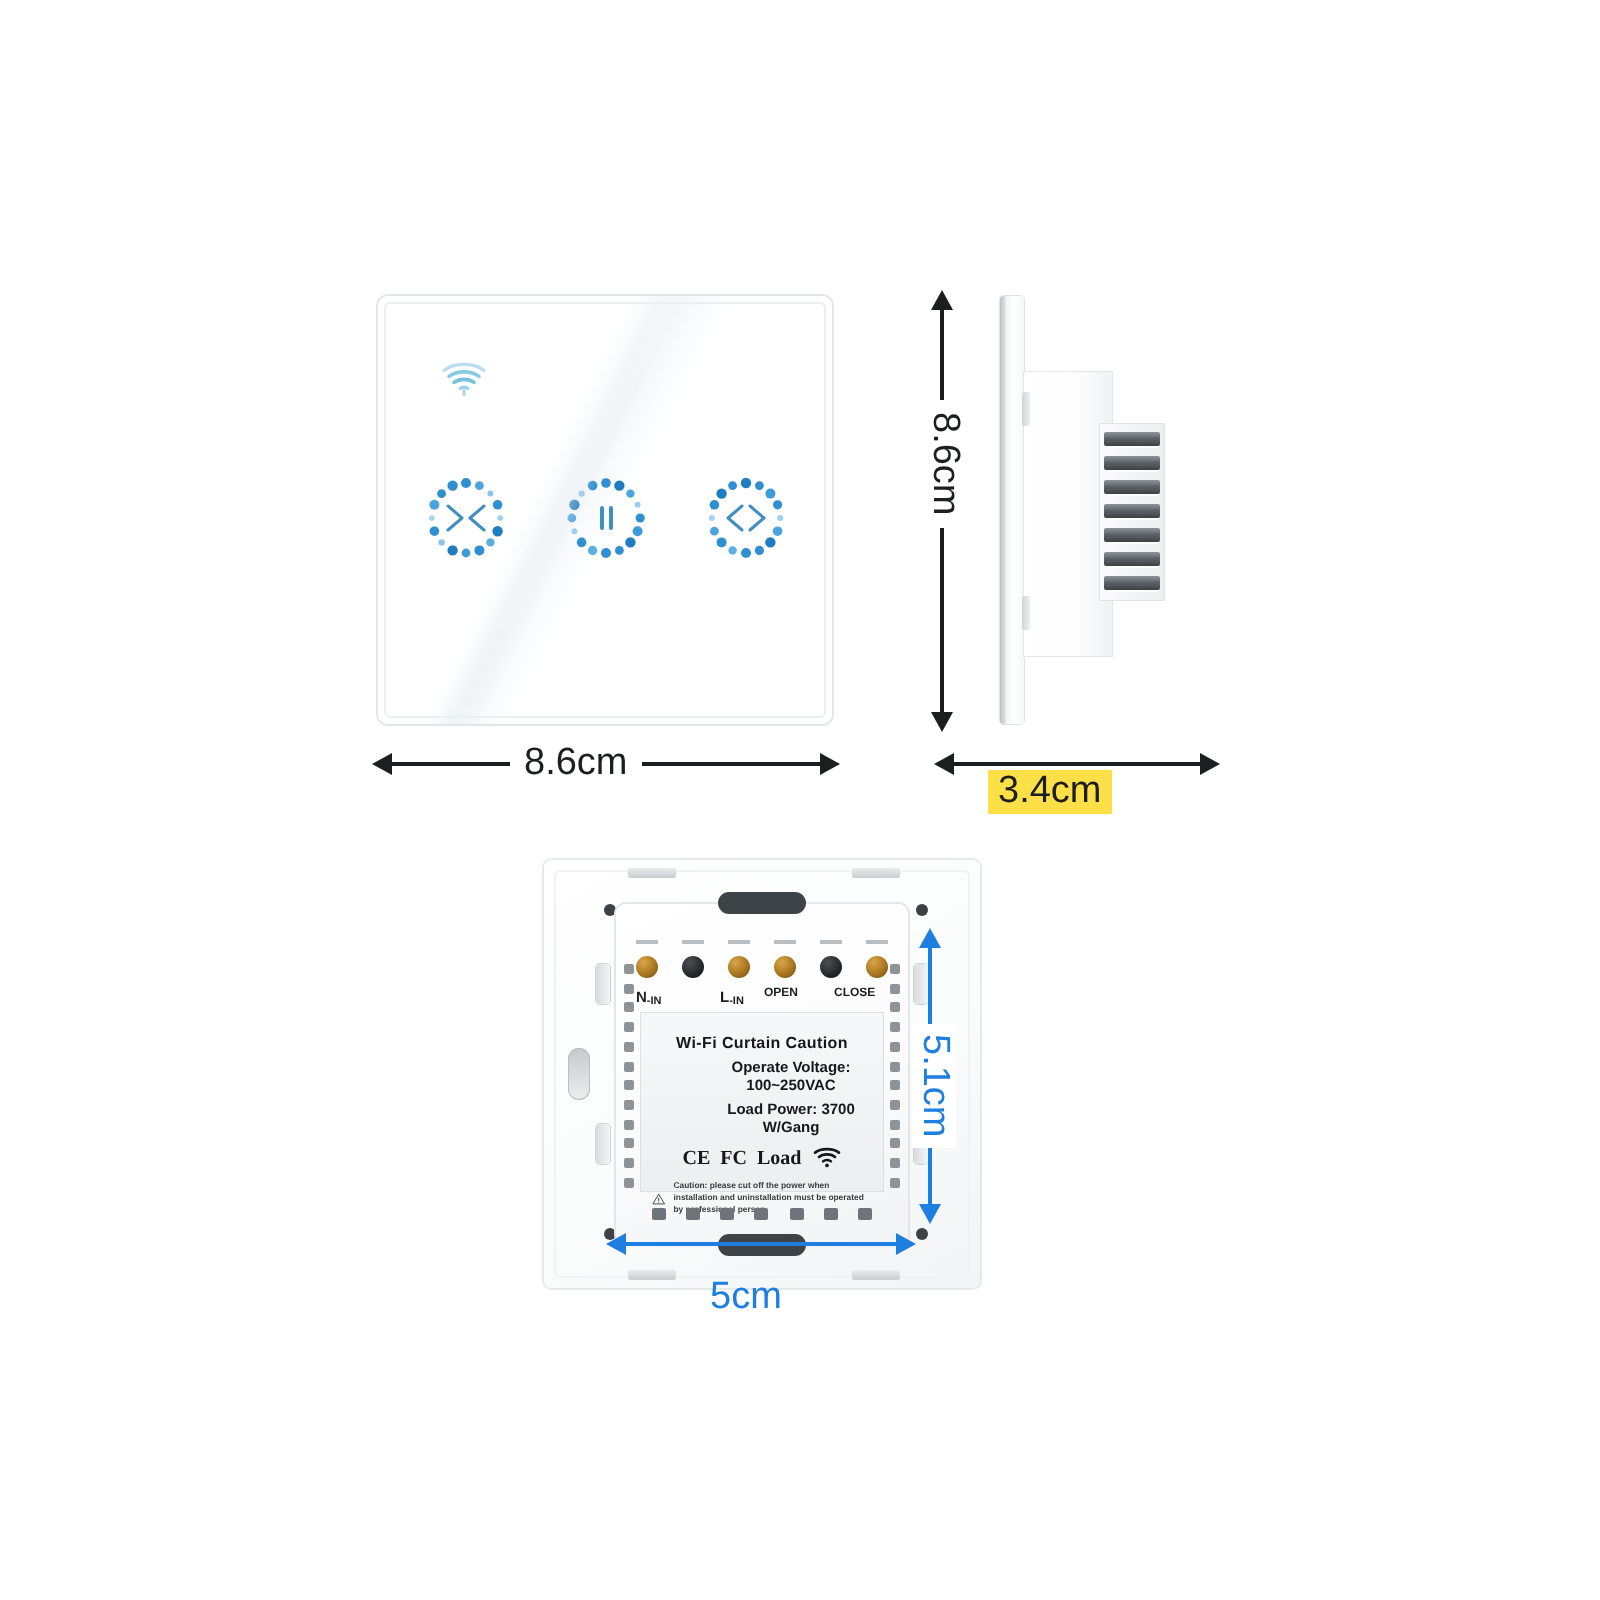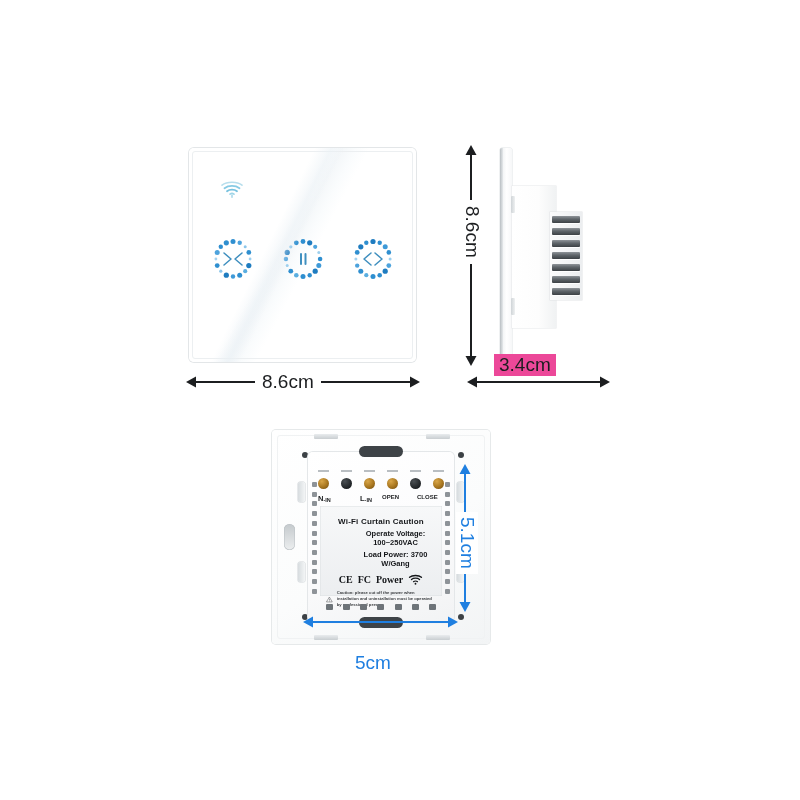--- a/index.html
+++ b/index.html
@@ -530,21 +530,21 @@
   </div>
 
   <div>
     <div class="dim-line" style="left:474px; top:381px; width:128px; height:1.5px;"></div>
     <svg style="position:absolute; left:467px; top:374px;" width="10" height="16">
       <path d="M0 8 L10 2.5 L10 13.5 Z" fill="#1c1e20"></path>
     </svg>
     <svg style="position:absolute; left:600px; top:374px;" width="10" height="16">
       <path d="M10 8 L0 2.5 L0 13.5 Z" fill="#1c1e20"></path>
     </svg>
-    <div class="dim-label" style="left:494px; top:354px; background:#ec4899; padding:0 5px;">3.4cm</div>
+    <div class="dim-label" style="left:494px; top:385px; background:#fde047; padding:0 5px;">3.4cm</div>
   </div>
 
   <div class="back-view">
     <div class="back-frame">
 
       <div class="corner-hole" style="left:30px; top:22px;"></div>
       <div class="corner-hole" style="right:26px; top:22px;"></div>
       <div class="corner-hole" style="left:30px; bottom:24px;"></div>
       <div class="corner-hole" style="right:26px; bottom:24px;"></div>
 
@@ -621,21 +621,21 @@
         </div>
 
         <div class="spec-plate">
           <div class="spec-title">Wi-Fi  Curtain Caution</div>
           <div class="spec-line">Operate Voltage: 100~250VAC</div>
           <div class="spec-line">Load Power: 3700 W/Gang</div>
 
           <div class="cert-row">
             <span class="cert-txt">CE</span>
             <span class="cert-txt">FC</span>
-            <span class="cert-txt">Power</span>
+            <span class="cert-txt">Load</span>
             <span>
               <svg viewBox="0 0 16 12" width="15" height="11">
                 <path d="M1.5 3.6 C4.5 1, 11.5 1, 14.5 3.6" stroke="#15171a" stroke-width="1.5" fill="none" stroke-linecap="round"></path>
                 <path d="M3.6 6 C5.8 4.1, 10.2 4.1, 12.4 6" stroke="#15171a" stroke-width="1.4" fill="none" stroke-linecap="round"></path>
                 <path d="M5.8 8.4 C6.9 7.4, 9.1 7.4, 10.2 8.4" stroke="#15171a" stroke-width="1.3" fill="none" stroke-linecap="round"></path>
                 <circle cx="8" cy="10.6" r="1" fill="#15171a"></circle>
               </svg>
             </span>
           </div>
 
@@ -674,16 +674,16 @@
   </div>
 
   <div>
     <div class="dim-line blue" style="left:310px; top:621px; width:140px; height:1.5px;"></div>
     <svg style="position:absolute; left:303px; top:614px;" width="10" height="16">
       <path d="M0 8 L10 2.5 L10 13.5 Z" fill="#1f7fe0"></path>
     </svg>
     <svg style="position:absolute; left:448px; top:614px;" width="10" height="16">
       <path d="M10 8 L0 2.5 L0 13.5 Z" fill="#1f7fe0"></path>
     </svg>
-    <div class="dim-label blue" style="left:355px; top:652px;">5cm</div>
+    <div class="dim-label blue" style="left:355px; top:638px;">5cm</div>
   </div>
 
 </div>
 
 </body></html>

